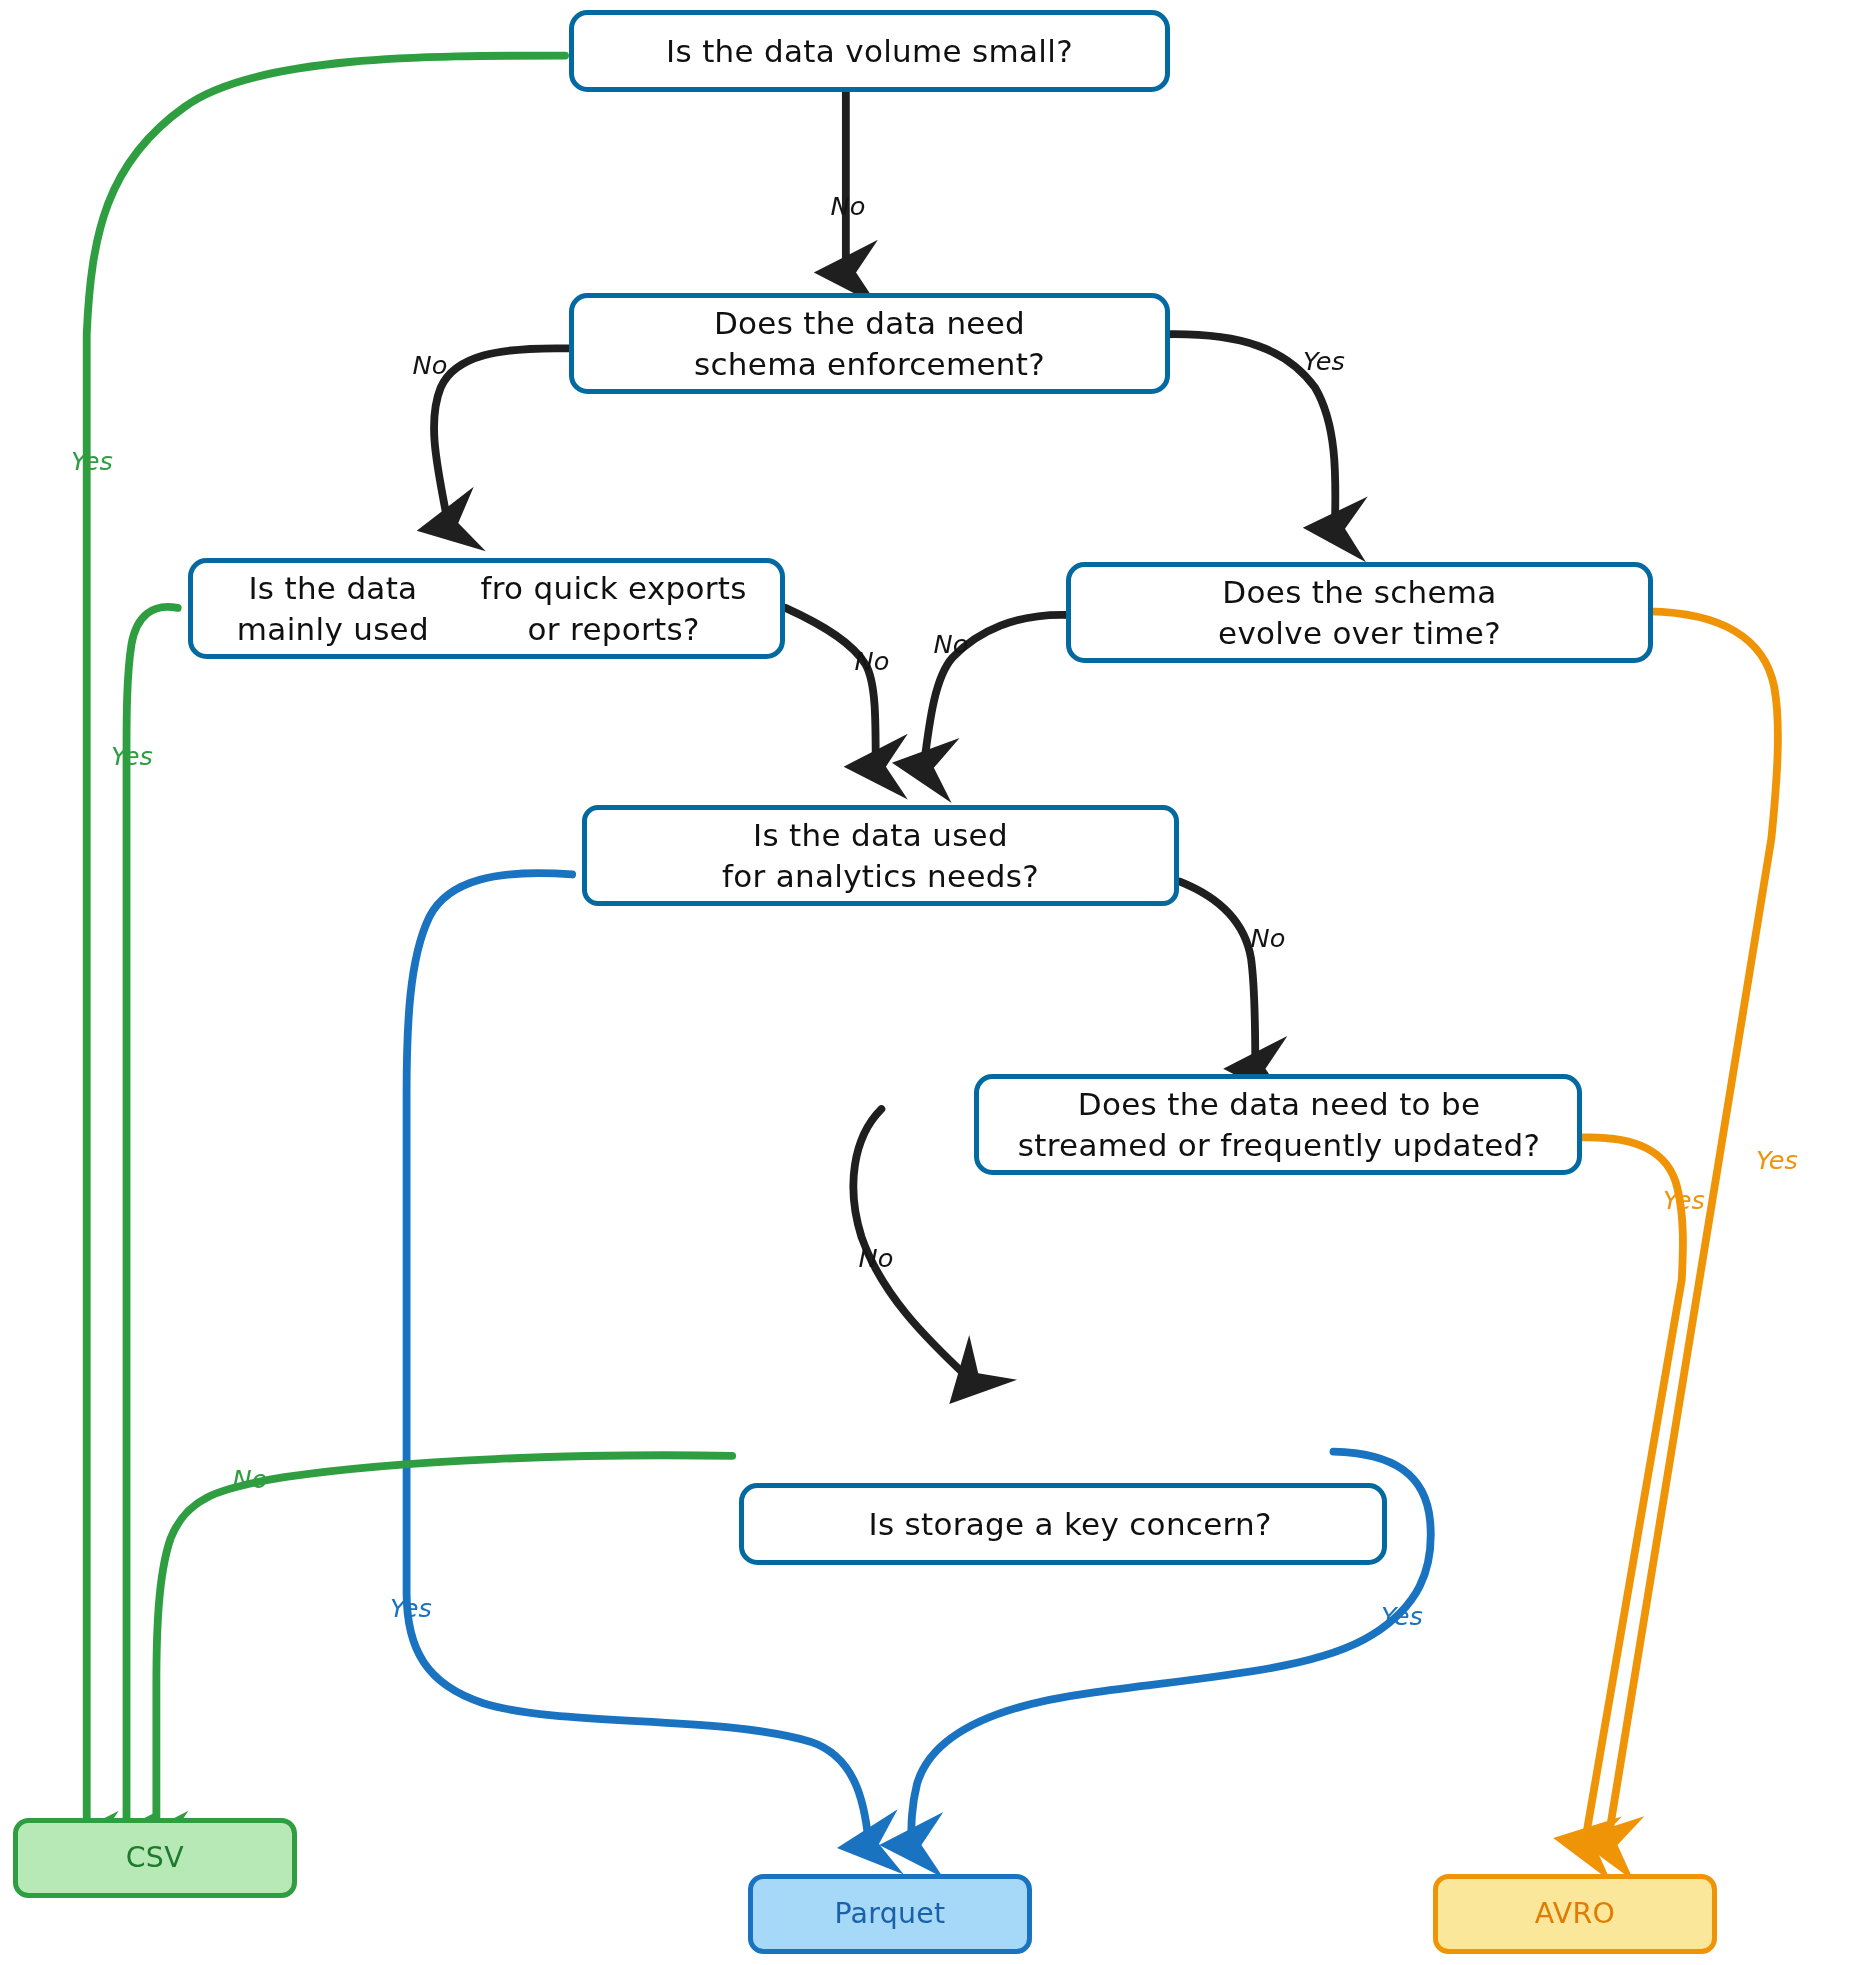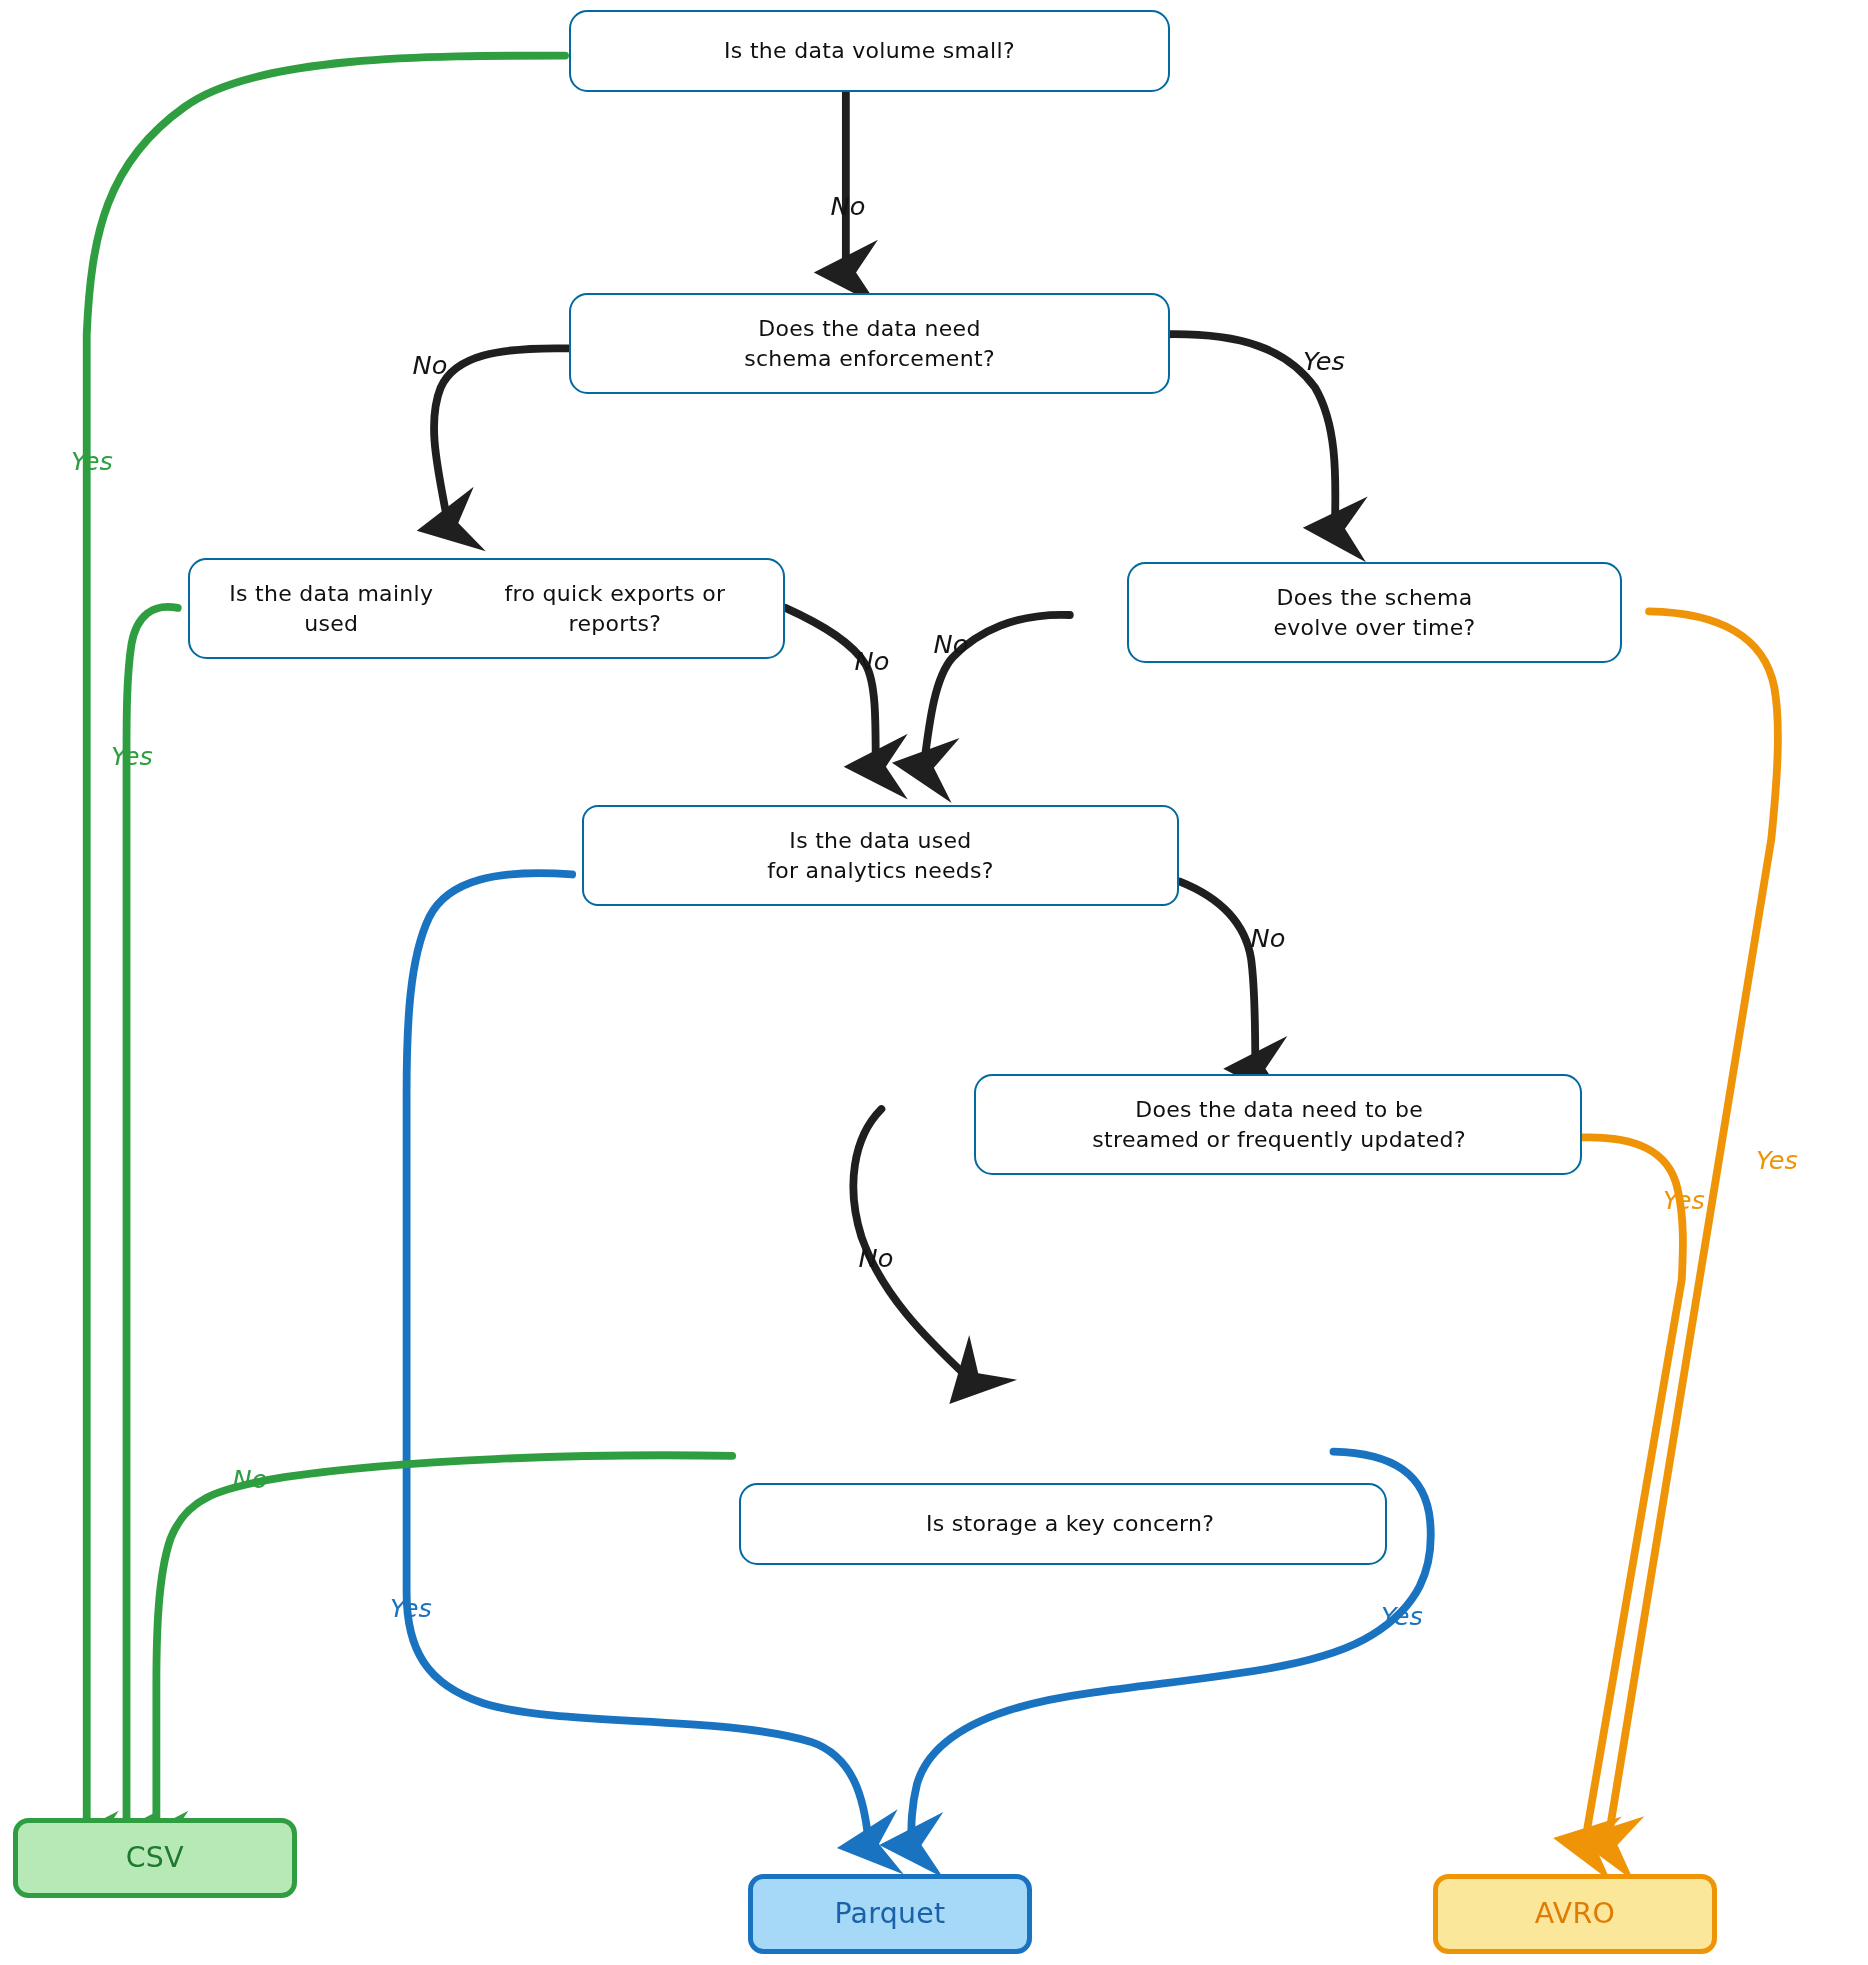--- a/index.html
+++ b/index.html
@@ -10,23 +10,23 @@
   #canvas{position:absolute;inset:0;width:1868px;height:1965px;}
   svg#edges{position:absolute;left:0;top:0;width:1868px;height:1965px;}
 
   .node{
     position:absolute;
     box-sizing:border-box;
     display:flex;align-items:center;justify-content:center;
     text-align:center;
     border-radius:18.5px;
     background:#ffffff;
-    border:2px solid #0369a1;
+    border:5px solid #0369a1;
     color:#101010;
-    font-size:22px;
+    font-size:31px;
     line-height:1.32;
     letter-spacing:0.3px;
     padding:4.3px 12.8px;
     font-family:"DejaVu Sans", sans-serif;
   }
   .node span{display:block;}
 
   .terminal{
     border-width:5.7px;
     border-radius:15.6px;
@@ -108,21 +108,21 @@
   <div class="node" style="left:569px;top:293px;width:601px;height:101px;flex-direction:column;">
     <span>Does the data need</span>
     <span>schema enforcement?</span>
   </div>
 
   <div class="node" style="left:188px;top:558px;width:597px;height:101px;flex-direction:row;">
     <span>Is the data mainly used</span>
     <span>fro quick exports or reports?</span>
   </div>
 
-  <div class="node" style="left:1127px;top:562px;width:495px;height:101px;flex-direction:column;">
+  <div class="node" style="left:1066px;top:562px;width:587px;height:101px;flex-direction:column;">
     <span>Does the schema</span>
     <span>evolve over time?</span>
   </div>
 
   <div class="node" style="left:582px;top:805px;width:597px;height:101px;flex-direction:column;border-radius:16px;">
     <span>Is the data used</span>
     <span>for analytics needs?</span>
   </div>
 
   <div class="node" style="left:974px;top:1074px;width:608px;height:101px;flex-direction:column;padding-left:15px;">

